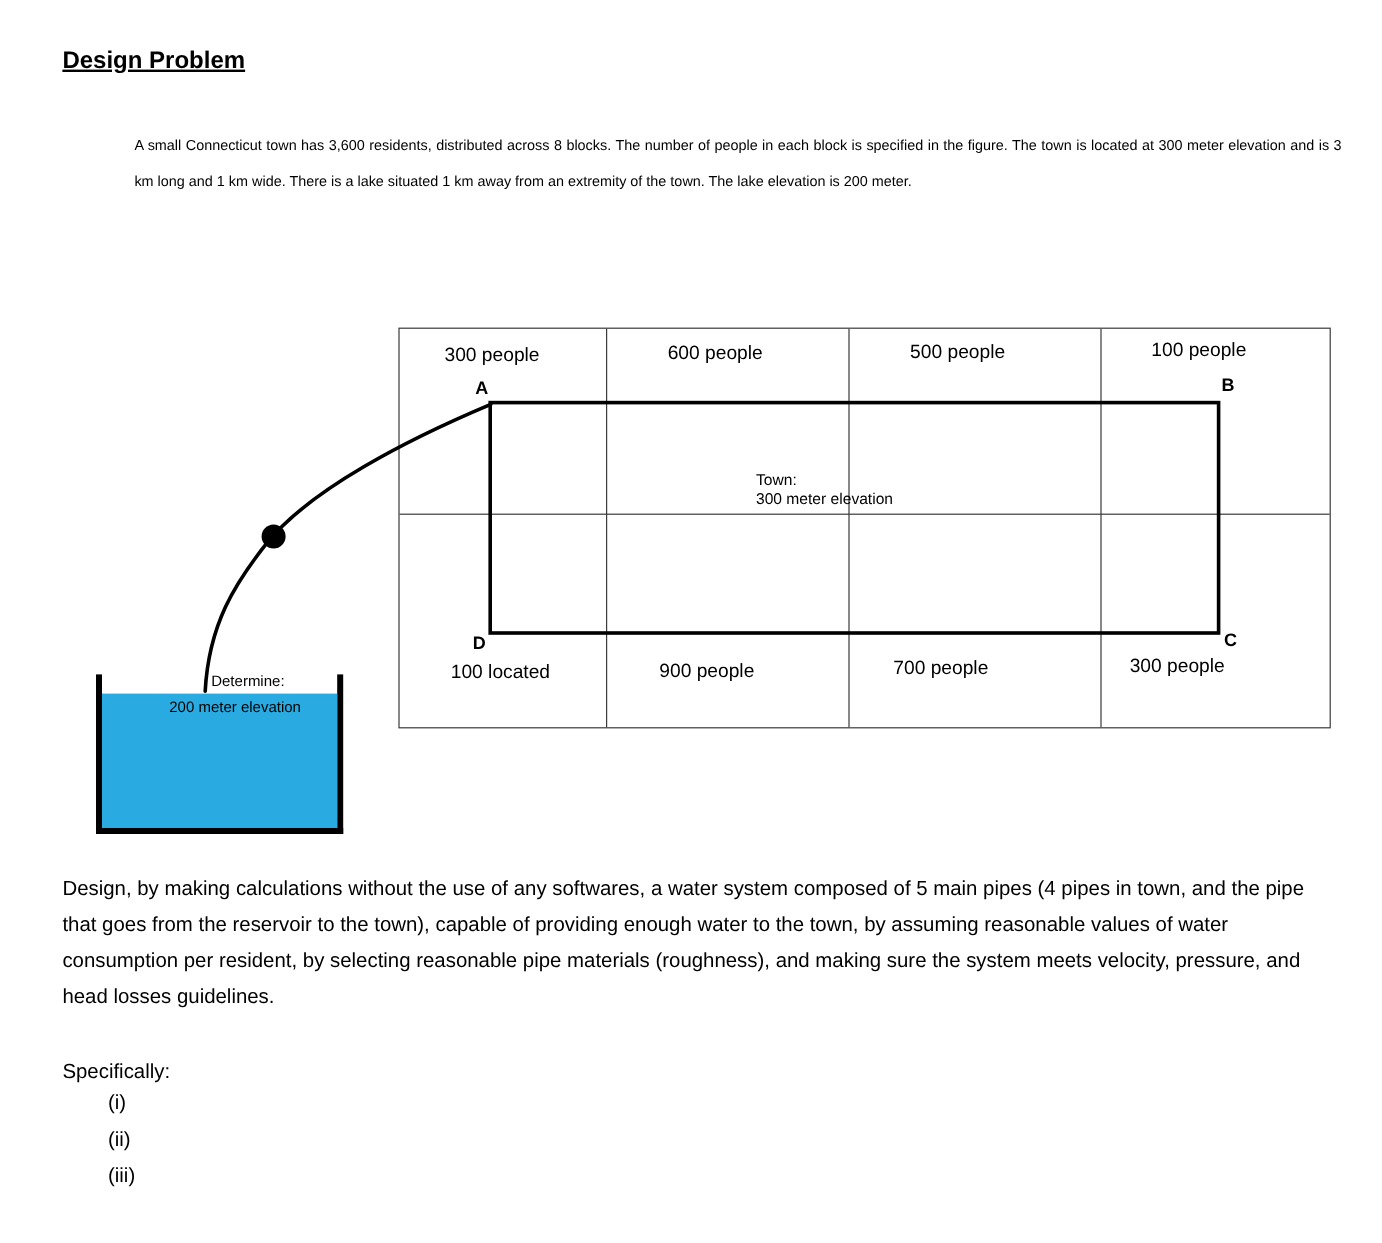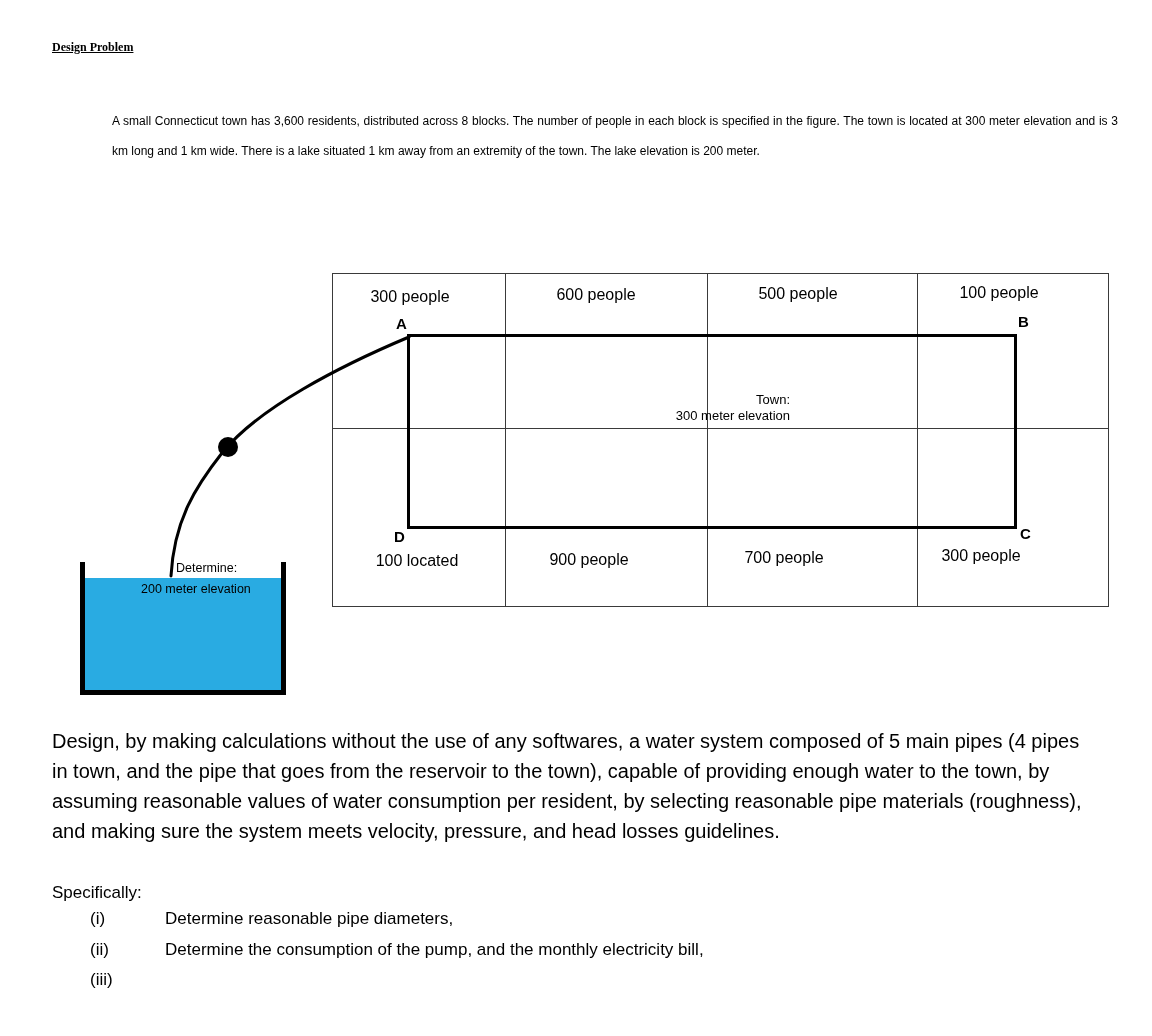--- a/index.html
+++ b/index.html
@@ -1,20 +1,20 @@
 <!DOCTYPE html>
 <html><head>
 <meta charset="utf-8">
 <style>
   * { margin:0; padding:0; box-sizing:border-box; }
   html,body { background:#ffffff; }
   body { font-family:"Liberation Sans", sans-serif; color:#000; }
   .page { position:relative; width:1152px; height:1036px; background:#fff; overflow:hidden; }
 
-  .title { position:absolute; left:52px; top:40px; font-size:12px; font-weight:bold; text-decoration:underline;font-family:Liberation Serif, serif; }
+  .title { position:absolute; left:52px; top:40px; font-size:20px; font-weight:bold; text-decoration:underline; }
   .intro { position:absolute; left:112px; top:106px; width:1006px; font-size:12px; line-height:30px; text-align:justify; }
 
   
   .grid { position:absolute; left:332px; top:273px; width:777px; height:334px; border:1px solid #3a3a3a; }
   .gridline { position:absolute; background:#3a3a3a; }
   .gv1 { left:172px; top:0; width:1px; height:332px; }
   .gv2 { left:374px; top:0; width:1px; height:332px; }
   .gv3 { left:584px; top:0; width:1px; height:332px; }
   .gh1 { left:0; top:154px; width:775px; height:1px; }
 
@@ -29,32 +29,32 @@
   .people { position:absolute; width:120px; text-align:center; font-size:16px; white-space:nowrap; }
   .pt0 { left:350px; top:288px; }
   .pt1 { left:536px; top:286px; }
   .pt2 { left:738px; top:285px; }
   .pt3 { left:939px; top:284px; }
   .pb0 { left:357px; top:552px; }
   .pb1 { left:529px; top:551px; }
   .pb2 { left:724px; top:549px;text-align:center; }
   .pb3 { left:921px; top:547px; }
 
-  .town-label { position:absolute; left:630px; top:392px; width:160px; text-align:right; font-size:13px; line-height:16px; }
+  .town-label { position:absolute; left:630px; top:392px; width:160px; text-align:left; font-size:13px; line-height:16px; }
 
   .pipe-svg { position:absolute; left:0; top:0; width:1152px; height:1036px; pointer-events:none; }
 
   
   .reservoir { position:absolute; left:80px; top:562px; width:206px; height:133px;
                border-left:5px solid #000; border-right:5px solid #000; border-bottom:5px solid #000; }
   .water { position:absolute; left:0; top:16px; right:0; bottom:0; background:#29abe2; }
   .res-line1 { position:absolute; left:176px; top:561px; font-size:12.5px; }
   .res-line2 { position:absolute; left:141px; top:582px; font-size:12.5px; }
 
-  .design-par { position:absolute; left:52px; top:726px; width:1035px; font-size:20px; line-height:30px; }
+  .design-par { position:absolute; left:52px; top:726px; width:1035px; font-size:17px; line-height:30px; }
   .specifically { position:absolute; left:52px; top:878px; font-size:17px; line-height:30px; }
   .task-list { position:absolute; left:90px; top:909px; font-size:17px; }
   .task-row { display:flex; height:30.5px; align-items:flex-start; }
   .task-num { display:inline-block; width:75px; }
   .task-text { display:inline-block; }
 </style>
 </head>
 <body>
 
 <div class="page">
@@ -102,24 +102,22 @@
   </div>
   <div class="res-line1">Determine:</div>
   <div class="res-line2">200 meter elevation</div>
 
   <p class="design-par">Design, by making calculations without the use of any softwares, a water system composed of 5 main pipes (4 pipes in town, and the pipe that goes from the reservoir to the town), capable of providing enough water to the town, by assuming reasonable values of water consumption per resident, by selecting reasonable pipe materials (roughness), and making sure the system meets velocity, pressure, and head losses guidelines.</p>
   <p class="specifically">Specifically:</p>
 
   <div class="task-list">
     <div class="task-row">
       <span class="task-num">(i)</span>
-      <span class="task-text">Determine reasonable pipe diameters,</span>
     </div>
     <div class="task-row">
       <span class="task-num">(ii)</span>
-      <span class="task-text">Determine the consumption of the pump, and the monthly electricity bill,</span>
     </div>
     <div class="task-row">
       <span class="task-num">(iii)</span>
     </div>
   </div>
 
 </div>
 
 </body></html>

